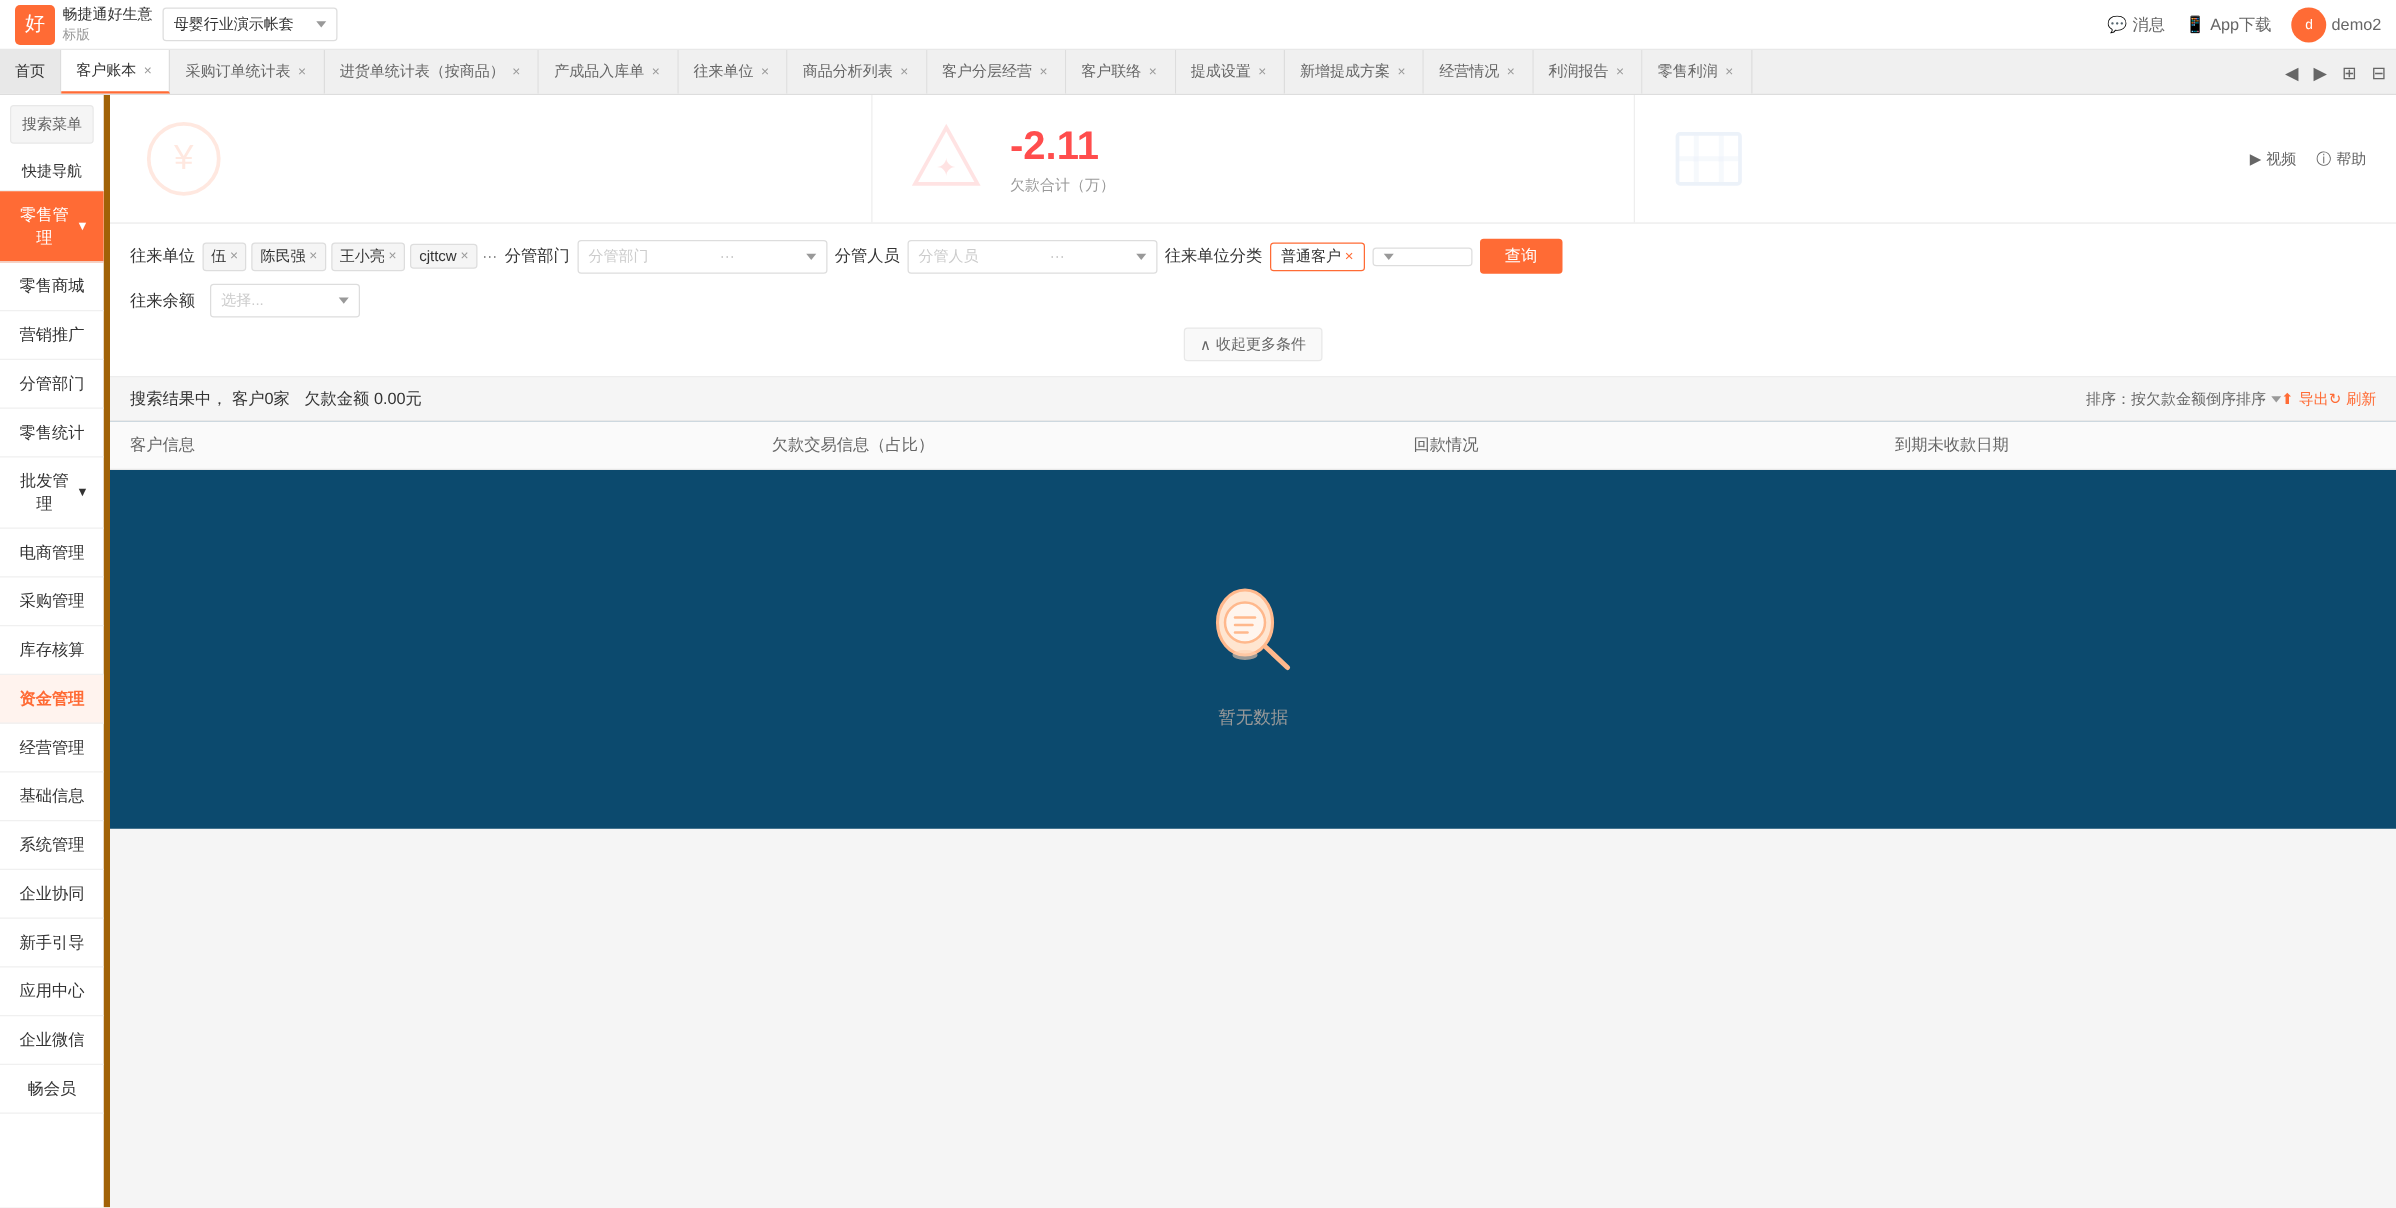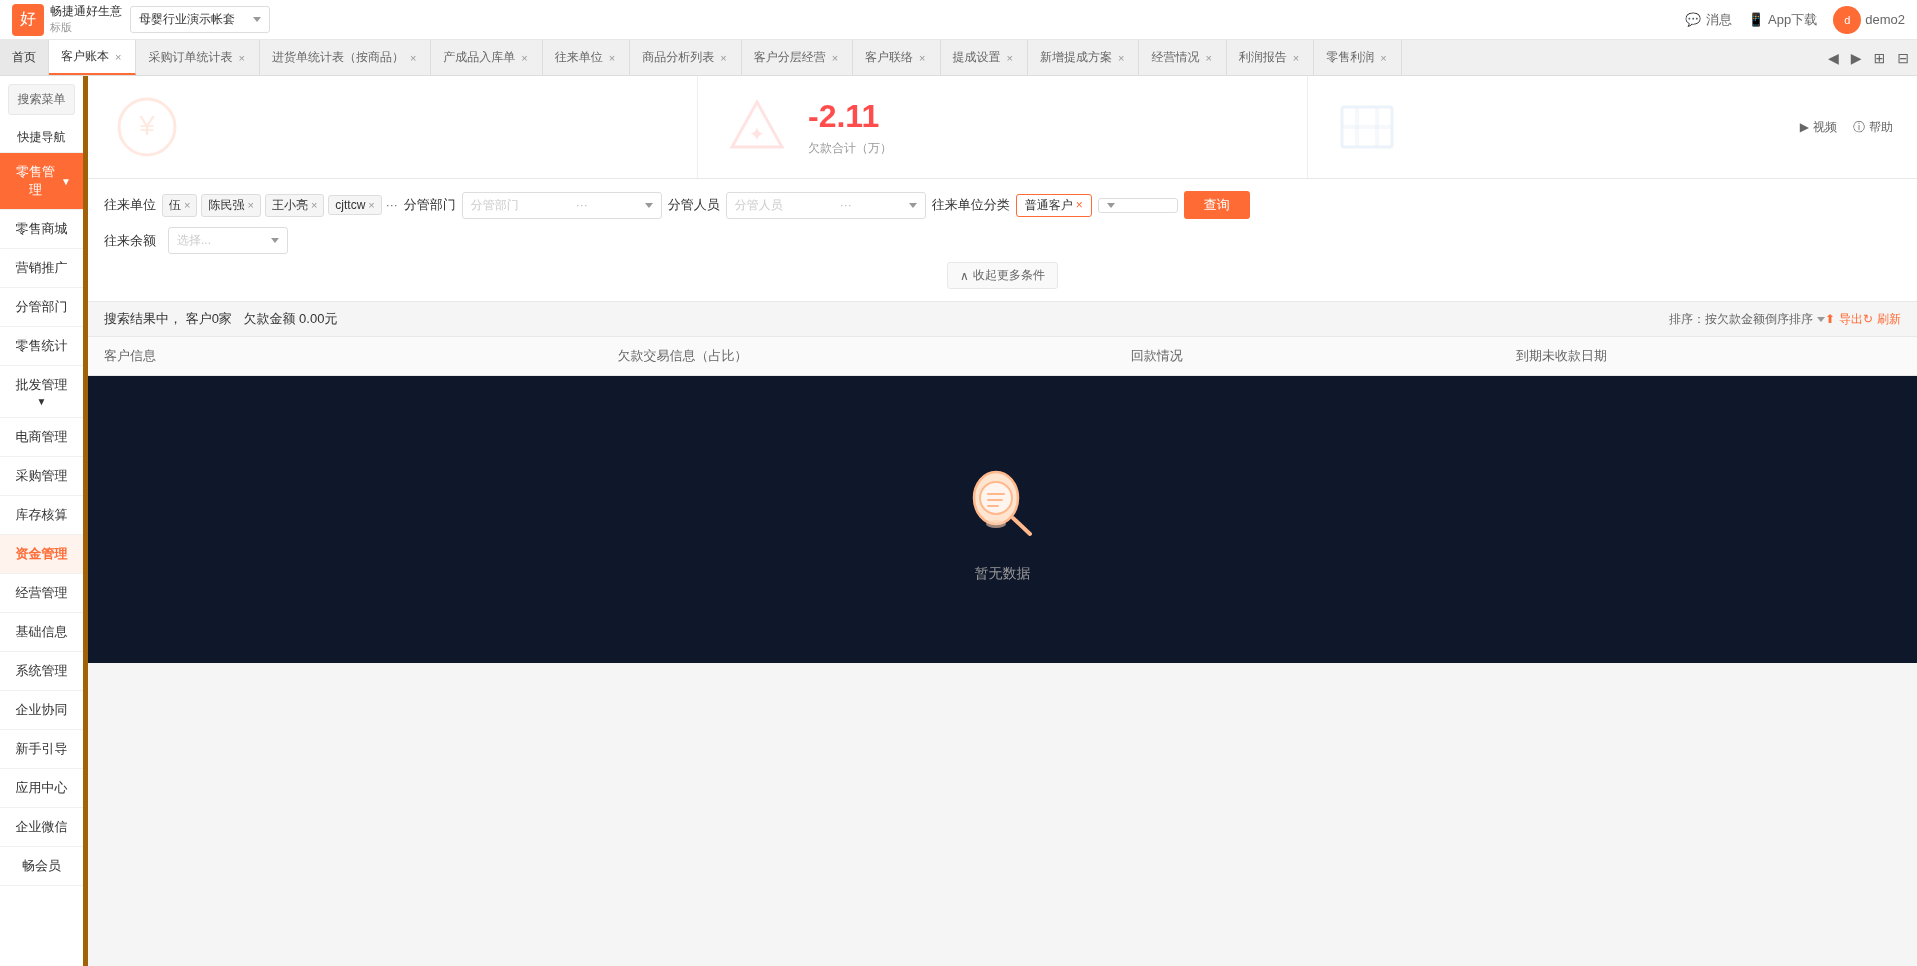--- a/index.html
+++ b/index.html
@@ -67,21 +67,21 @@
     .filter-category-tag .remove { color: #ff6b35; cursor: pointer; }
 
     
     .results-bar { background: #f5f5f5; padding: 8px 16px; display: flex; align-items: center; justify-content: space-between; border-bottom: 1px solid #e8e8e8; }
     .results-info { font-size: 13px; color: #333; }
     .results-actions { display: flex; align-items: center; gap: 0; font-size: 12px; color: #666; }
     .sort-select { display: flex; align-items: center; gap: 4px; cursor: pointer; }
     .action-btn { display: flex; align-items: center; gap: 4px; cursor: pointer; color: #ff6b35; }
 
     
-    .data-table { width: 100%; background: #0f172a; }
+    .data-table { width: 100%; background: #0c4a6e; }
     .table-header { display: grid; grid-template-columns: 2fr 2fr 1.5fr 1.5fr; padding: 10px 16px; background: #fafafa; border-bottom: 1px solid #e8e8e8; font-size: 13px; color: #666; font-weight: 500; }
     .table-header-cell { font-size: 13px; color: #666; }
 
     
     .empty-state { display: flex; flex-direction: column; align-items: center; justify-content: center; padding: 80px 0; }
     .empty-text { font-size: 14px; color: #999; }
 
     .chevron-down { display: inline-block; width: 0; height: 0; border-left: 4px solid transparent; border-right: 4px solid transparent; border-top: 5px solid #999; vertical-align: middle; }
 
     
@@ -203,21 +203,21 @@
     </div>
     <div class="sidebar-item">
       <span>营销推广</span>
     </div>
     <div class="sidebar-item">
       <span>分管部门</span>
     </div>
     <div class="sidebar-item">
       <span>零售统计</span>
     </div>
-    <div class="sidebar-item" style="flex-direction: column; justify-content: space-between; padding: 10px 12px;">
+    <div class="sidebar-item" style="flex-direction: row; justify-content: space-between; padding: 10px 12px;">
       <span>批发管理</span>
       <span style="font-size:10px;">▼</span>
     </div>
     <div class="sidebar-item">
       <span>电商管理</span>
     </div>
     <div class="sidebar-item">
       <span>采购管理</span>
     </div>
     <div class="sidebar-item">

